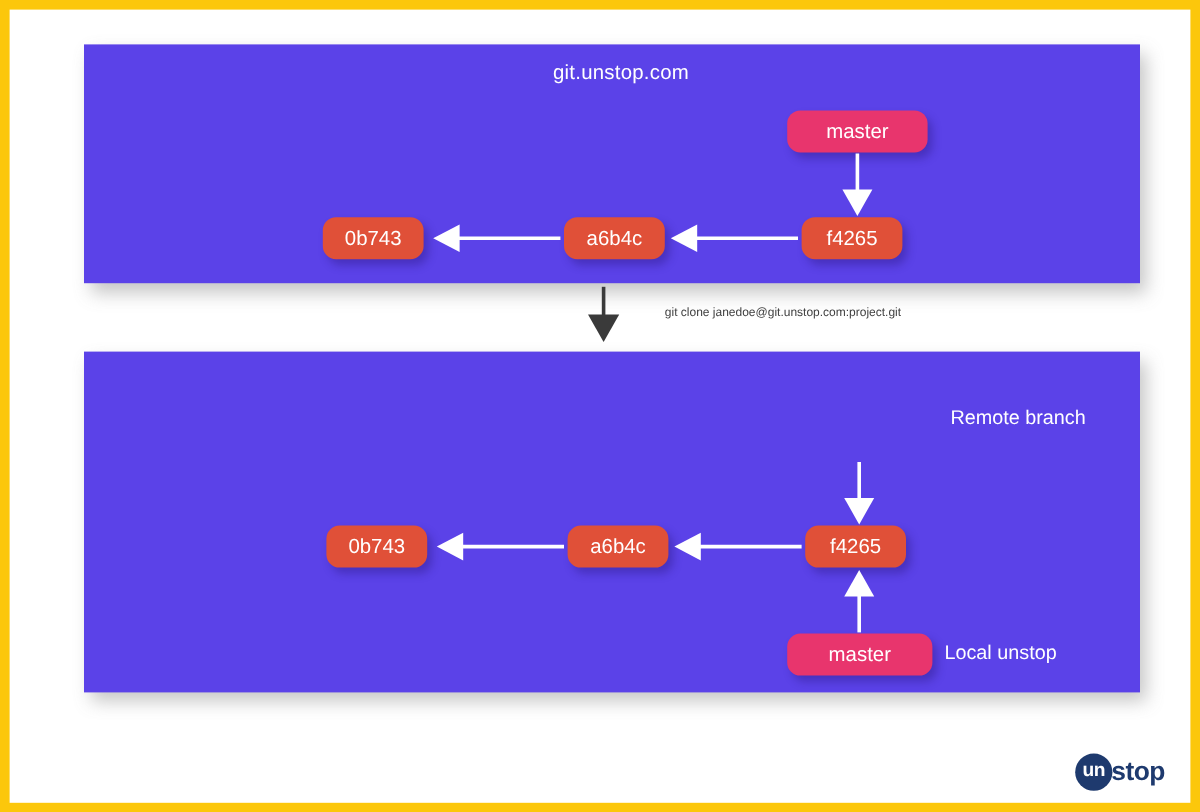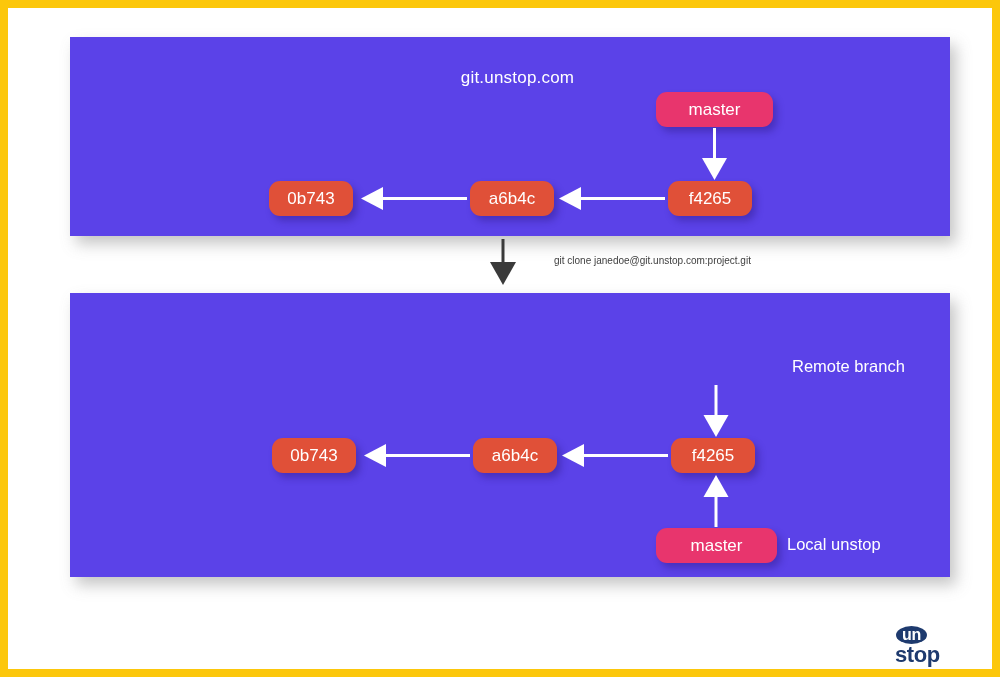--- a/index.html
+++ b/index.html
@@ -68,21 +68,21 @@
   #n-lo-originmaster { left: 639px; top: 341px; width: 137px; height: 35px; }
   #n-lo-master       { left: 648px; top: 520px; width: 121px; height: 35px; }
 
   
   .side-label {
     position: absolute;
     color: #ffffff;
     font-size: 16.5px;
     white-space: nowrap;
   }
-  #lbl-remote-branch { left: 784px; top: 349px; }
+  #lbl-remote-branch { left: 784px; top: 331px; }
   #lbl-local-branch  { left: 779px; top: 527px; }
 
   
   #cmd-caption {
     position: absolute;
     left: 546px;
     top: 247px;
     color: #404040;
     font-size: 10px;
     white-space: nowrap;
@@ -96,23 +96,22 @@
     pointer-events: none;
     overflow: visible;
   }
 
   
   #logo {
     position: absolute;
     left: 888px;
     top: 618px;
     display: flex;
-    align-items: flex-start;
+    align-items: center;
     height: 34px;
-    flex-direction: column;
   }
   #logo-mark {
     width: 31px;
     height: 31px;
     border-radius: 50%;
     background: #1e3a6e;
     color: #ffffff;
     font-size: 16px;
     font-weight: bold;
     display: flex;
@@ -128,21 +127,21 @@
     margin-left: -1px;
     line-height: 1;
   }
 </style>
 </head>
 <body>
 
 <div id="canvas">
 
   <div class="panel" id="panel-remote"></div>
-  <div class="panel-title" id="title-remote" style="top:60px;padding-left:35px;">git.unstop.com</div>
+  <div class="panel-title" id="title-remote" style="top:43px;padding-left:35px;">git.unstop.com</div>
 
   <div class="node branch" id="n-up-master">master</div>
 
   <div class="node commit" id="n-up-f4265">f4265</div>
   <div class="node commit" id="n-up-a6b4c">a6b4c</div>
   <div class="node commit" id="n-up-0b743">0b743</div>
 
   <div class="panel" id="panel-local"></div>
 
 

